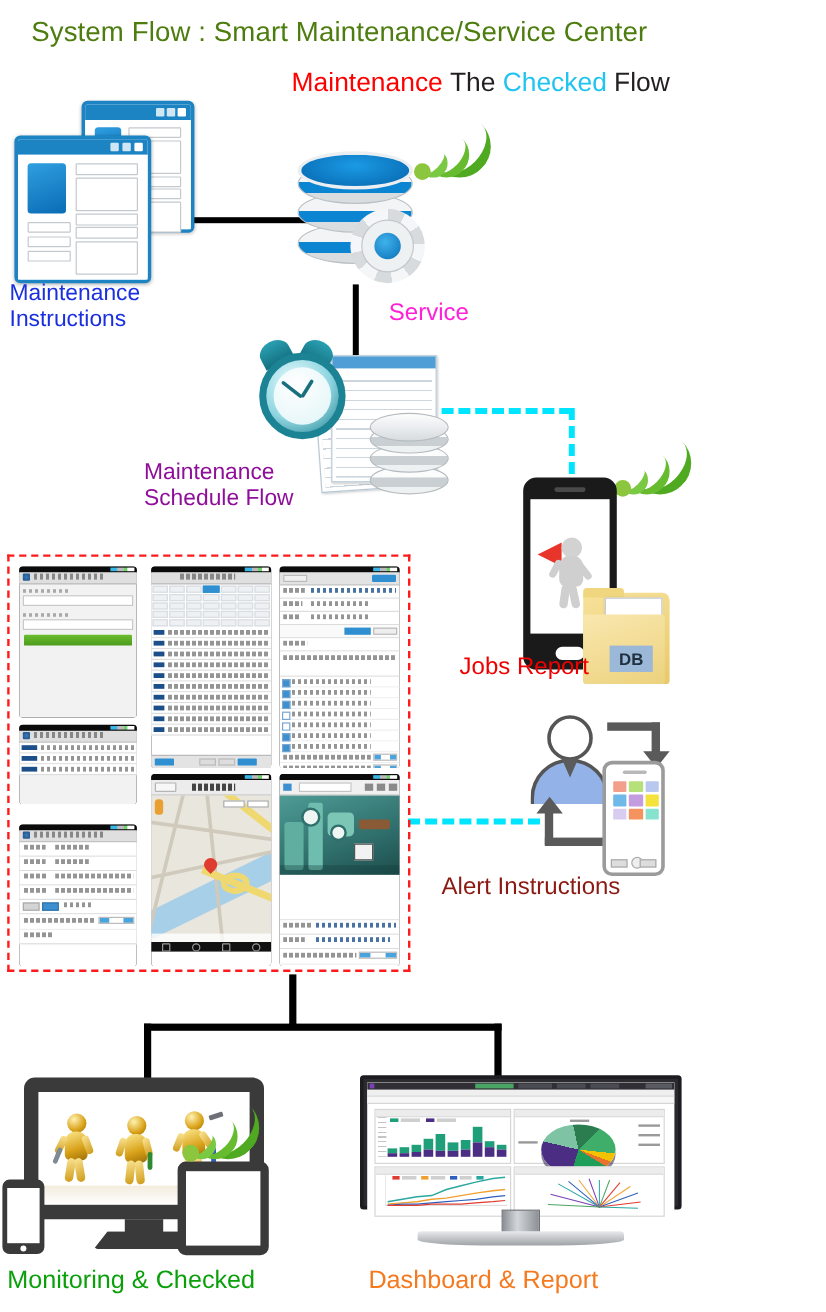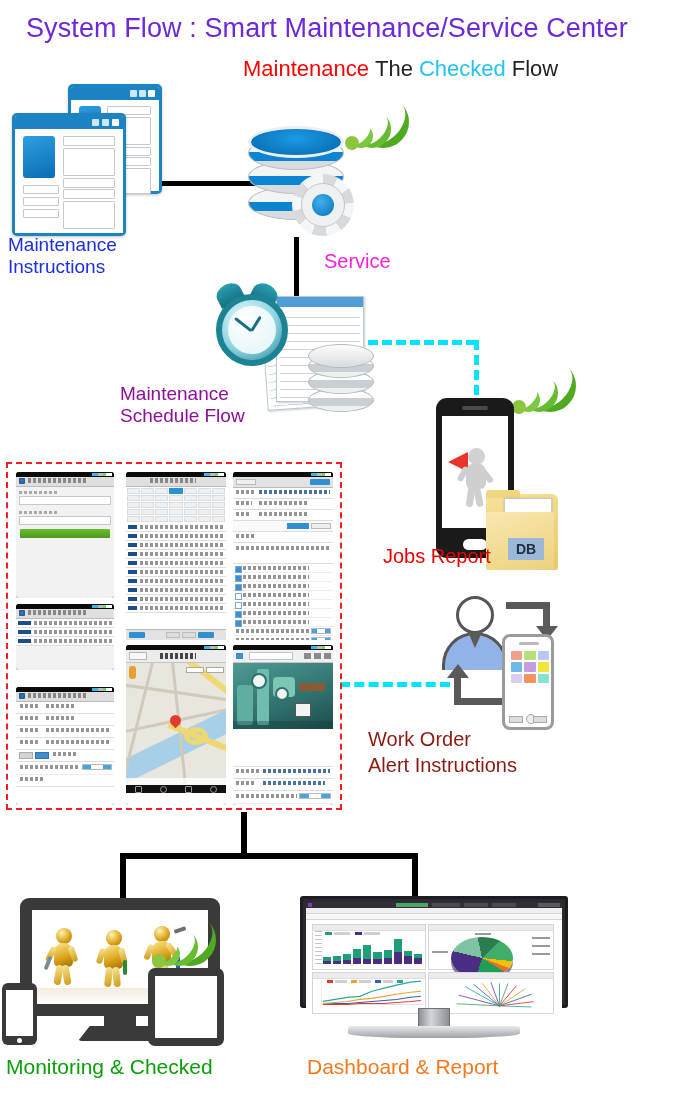--- a/index.html
+++ b/index.html
@@ -1,21 +1,21 @@
 <!DOCTYPE html>
 <html><head>
 <meta charset="utf-8">
 <style>
   html,body{margin:0;padding:0;background:#ffffff;}
   body{width:688px;height:1093px;position:relative;overflow:hidden;
        font-family:"Liberation Sans",sans-serif;}
   .abs{position:absolute;}
 
   
-  #main-title{left:26px;top:13px;font-size:27px;color:#6d28d9;white-space:nowrap;letter-spacing:.1px;}
+  #main-title{left:26px;top:13px;font-size:23px;color:#4d7c0f;white-space:nowrap;letter-spacing:.1px;}
   #tagline{left:243px;top:56px;font-size:22px;white-space:nowrap;}
   #tagline span{margin-right:6px;}
   .t-red{color:#ff0000;}
   .t-black{color:#231f20;}
   .t-cyan{color:#21c4f0;}
 
   
   .lbl{font-size:19px;line-height:22px;white-space:nowrap;}
   #lbl-maintenance-req{left:8px;top:234px;color:#1a2fe0;}
   #lbl-database{left:324px;top:250px;color:#ff20d8;font-size:20px;}
@@ -398,21 +398,20 @@
         <i style="background:#f5935f"></i>
         <i style="background:#87e3cf"></i>
     </div>
     <div style="position:absolute;left:4px;bottom:4px;width:12px;height:5px;background:#ddd;border:1px solid #aaa;"></div>
     <div style="position:absolute;left:21px;bottom:3px;width:8px;height:8px;border-radius:50%;background:#eee;border:1px solid #aaa;"></div>
     <div style="position:absolute;right:4px;bottom:4px;width:12px;height:5px;background:#ddd;border:1px solid #aaa;"></div>
   </div>
 </div>
 
 <div class="abs lbl" id="lbl-work-order">
-  <div>Work Order</div>
   <div>Alert Instructions</div>
 </div>
 
 <div class="abs" id="mobile-panel"></div>
 
 <div class="mob abs" style="left:16px;top:472px;width:98px;height:126px;">
   <div class="sbar">
       <div class="sig"></div>
     </div>
   <div class="body" style="height:121px;">

